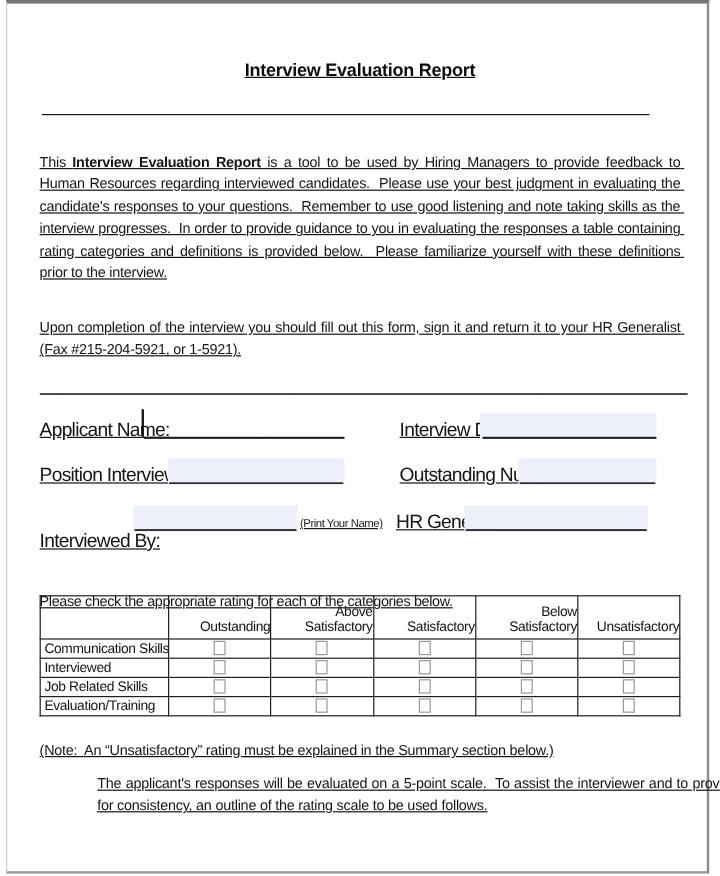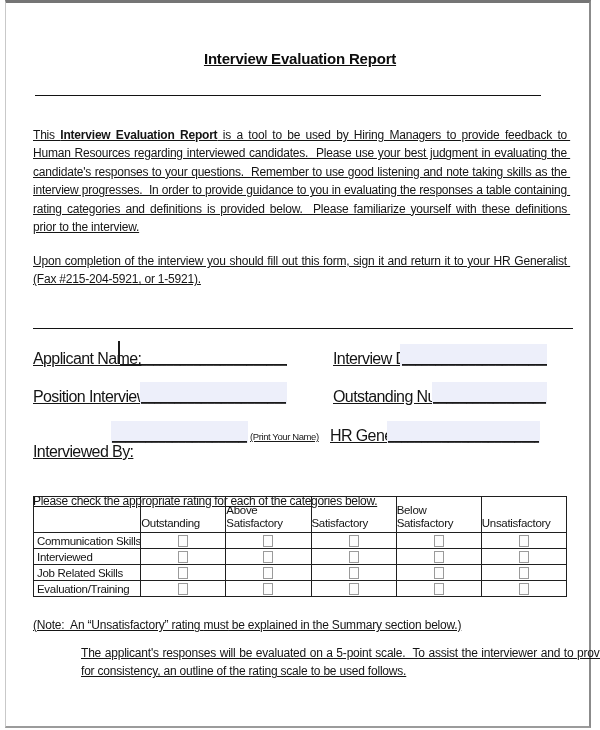--- a/index.html
+++ b/index.html
@@ -27,21 +27,21 @@
   }
   .sep { overflow: hidden; white-space: nowrap; color: #141414; }
   .sep-title { top: 82px; left: 35px; width: 506px; height: 20px; font-size: 13px; font-weight: bold; line-height: 16px; }
   .sep-section { top: 315px; left: 33px; width: 540px; height: 18px; font-size: 12px; font-weight: 600; line-height: 16px; }
   .para {
     left: 33px; width: 534px;
     font-size: 12px; letter-spacing: -0.2px; line-height: 18.4px;
     text-align: justify; white-space: pre-wrap; color: #151515;
   }
   .para-intro { top: 126px; }
-  .para-submit { top: 252px; }
+  .para-submit { top: 264px; }
   .para-scale { top: 644px; margin-left: 48px; }
   .note-line { top: 618px; left: 33px; width: 534px; font-size: 12px; letter-spacing: -0.2px; white-space: pre-wrap; color: #151515; }
   .note-line u { text-underline-offset: 1px; }
   b.inline-bold { font-weight: bold; }
   .field-label {
     font-size: 16px; letter-spacing: -0.6px; color: #141414; white-space: nowrap;
   }
   .field-fill { background: var(--field-fill, #edeffa); }
   .blank-line {
     overflow: hidden; white-space: nowrap;
@@ -52,21 +52,21 @@
   .table-instruction { top: 478px; left: 33px; font-size: 12px; letter-spacing: -0.3px; color: #141414; margin-top: 16px; }
   table.rating {
     position: absolute; top: 496px; left: 33px; width: 534px;
     border-collapse: collapse; table-layout: fixed;
   }
   table.rating th, table.rating td {
     border: 1.4px solid var(--table-border, #1f1f1f);
     font-size: 11.5px; letter-spacing: -0.3px; font-weight: normal;
     color: #141414;
   }
-  table.rating th { height: 36px; vertical-align: bottom; text-align: left; padding-bottom: 2px; line-height: 13px; }
+  table.rating th { height: 36px; vertical-align: bottom; text-align: right; padding-bottom: 2px; line-height: 13px; }
   table.rating td { height: 16px; }
   table.rating td.cat { text-align: left; padding-left: 3px; white-space: nowrap; overflow: hidden; }
   table.rating td.chk { text-align: center; vertical-align: middle; }
   .checkbox {
     display: inline-block; width: 10px; height: 12px;
     border: 1.5px solid var(--checkbox-border, #9a9a9a);
     background: #fdfdfd; vertical-align: middle;
   }
   col.c0 { width: 107px; }
   col.cn { width: 85px; }

